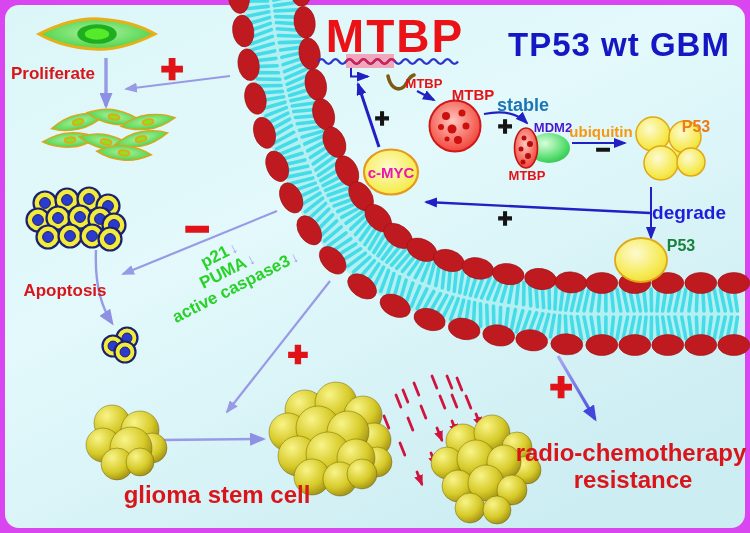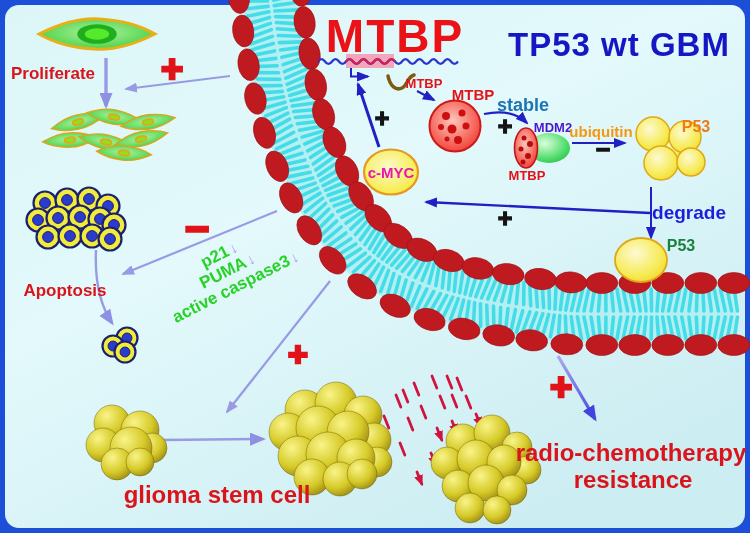--- a/index.html
+++ b/index.html
@@ -1,16 +1,16 @@
 <!DOCTYPE html>
 <html><head>
 <meta charset="utf-8">
 <style>
   html,body{margin:0;padding:0;background:#ffffff;}
-  .frame{position:relative;width:750px;height:533px;background:#1d4ed8;overflow:hidden;text-align:right;}
+  .frame{position:relative;width:750px;height:533px;background:#d946ef;overflow:hidden;text-align:right;}
   svg{display:block;}
   text{font-family:"Liberation Sans","DejaVu Sans",sans-serif;font-weight:bold;}
   .t-title-red{font-size:46px;fill:#ea1216;letter-spacing:2px;}
   .t-title-blue{font-size:33px;fill:#1517c4;letter-spacing:1px;}
   .t-red17{font-size:17px;fill:#d9151b;}
   .t-red13{font-size:13px;fill:#e41317;}
   .t-red15{font-size:15px;fill:#e41317;}
   .t-stable{font-size:18px;fill:#1b74b4;}
   .t-mdm2{font-size:13px;fill:#4a17cf;}
   .t-ubi{font-size:15px;fill:#f6980f;}

